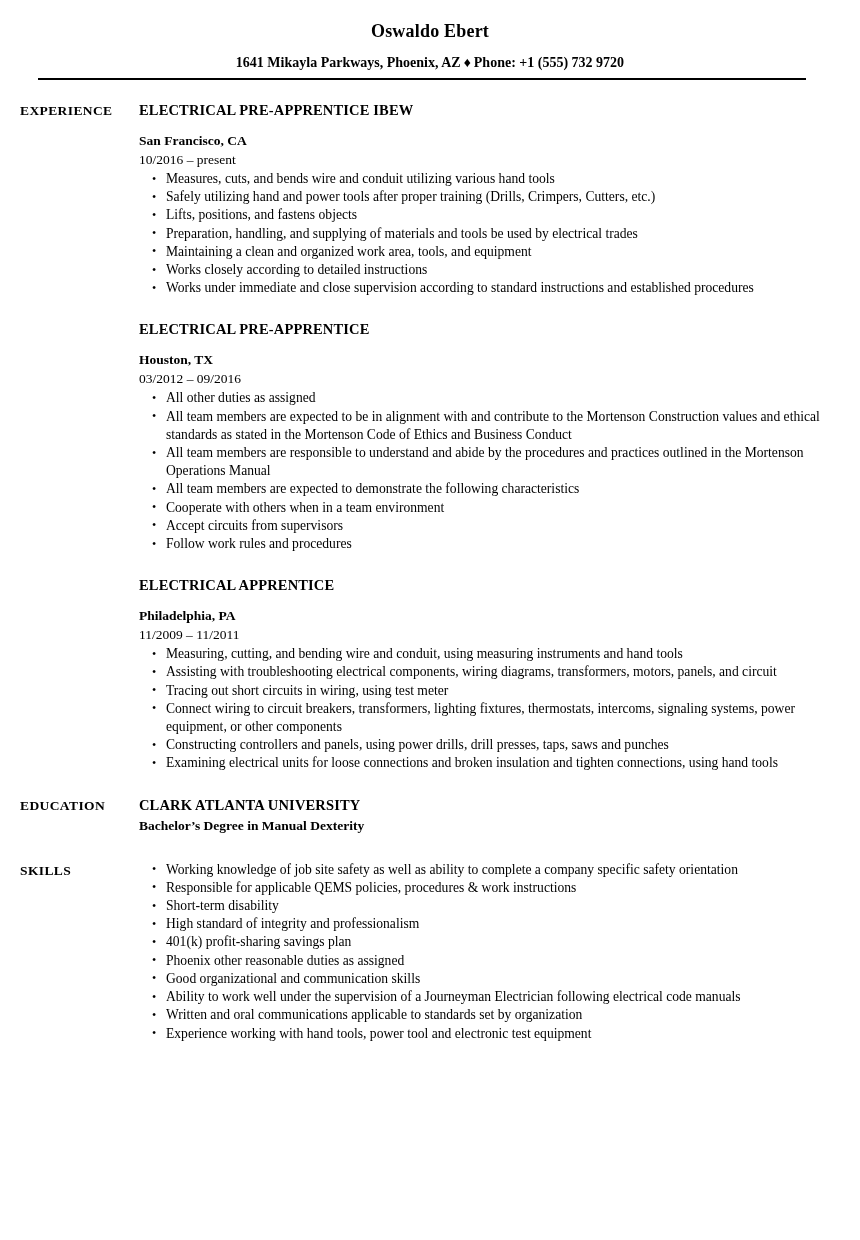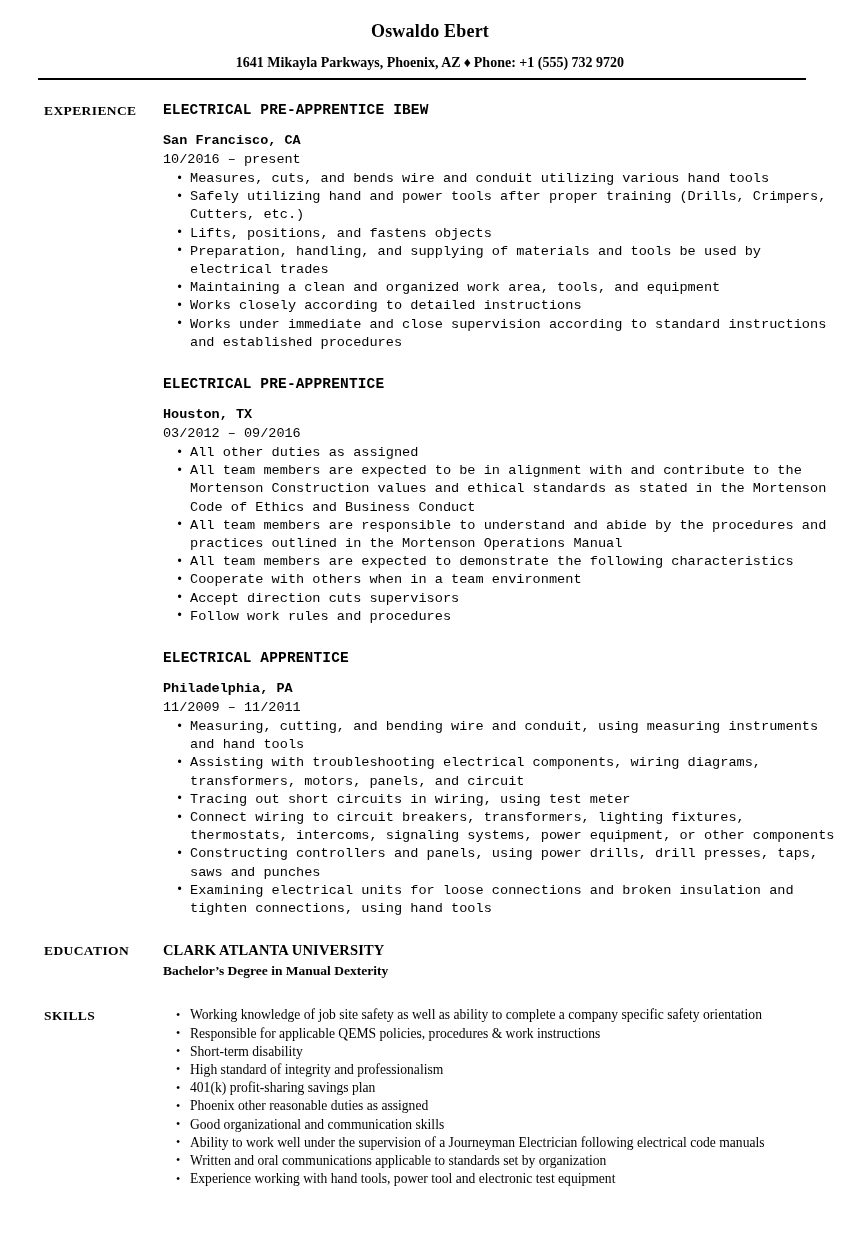--- a/index.html
+++ b/index.html
@@ -49,42 +49,42 @@
     border: 0;
     border-top: 2.4px solid #000;
     margin: 5px 54px 0 38px;
     height: 0;
   }
 
   
   .section {
     display: flex;
     align-items: flex-start;
-    padding-left: 44px;
+    padding-left: 20px;
   }
   .section-label {
     width: 119px;
     flex: 0 0 119px;
     font-size: 13.5px;
     font-weight: bold;
     letter-spacing: 0.4px;
     line-height: 18px;
     padding-top: 1px;
   }
   .section-body {
     flex: 1 1 auto;
     padding-right: 20px;
   }
 
   #experience-section { margin-top: 21px; }
   #education-section  { margin-top: 23px; }
   #skills-section     { margin-top: 26px; }
 
   
-  .job { margin-bottom: 0; font-family: Liberation Mono, monospace; }
+  .job { margin-bottom: 0; }
   .job + .job { margin-top: 23px; }
   .job-title {
     font-size: 14.5px;
     font-weight: bold;
     line-height: 19px;
     letter-spacing: 0.15px;
   }
   .job-location {
     font-size: 13.5px;
     font-weight: bold;
@@ -170,21 +170,21 @@
           <div class="job">
             <div class="job-title">ELECTRICAL PRE-APPRENTICE</div>
             <div class="job-location">Houston, TX</div>
             <div class="job-dates">03/2012 – 09/2016</div>
             <ul class="bullets">
               <li>All other duties as assigned</li>
               <li>All team members are expected to be in alignment with and contribute to the Mortenson Construction values and ethical standards as stated in the Mortenson Code of Ethics and Business Conduct</li>
               <li>All team members are responsible to understand and abide by the procedures and practices outlined in the Mortenson Operations Manual</li>
               <li>All team members are expected to demonstrate the following characteristics</li>
               <li>Cooperate with others when in a team environment</li>
-              <li>Accept direction cuts supervisors</li>
+              <li>Accept circuits from supervisors</li>
               <li>Follow work rules and procedures</li>
             </ul>
           </div>
           <div class="job">
             <div class="job-title">ELECTRICAL APPRENTICE</div>
             <div class="job-location">Philadelphia, PA</div>
             <div class="job-dates">11/2009 – 11/2011</div>
             <ul class="bullets">
               <li>Measuring, cutting, and bending wire and conduit, using measuring instruments and hand tools</li>
               <li>Assisting with troubleshooting electrical components, wiring diagrams, transformers, motors, panels, and circuit</li>

